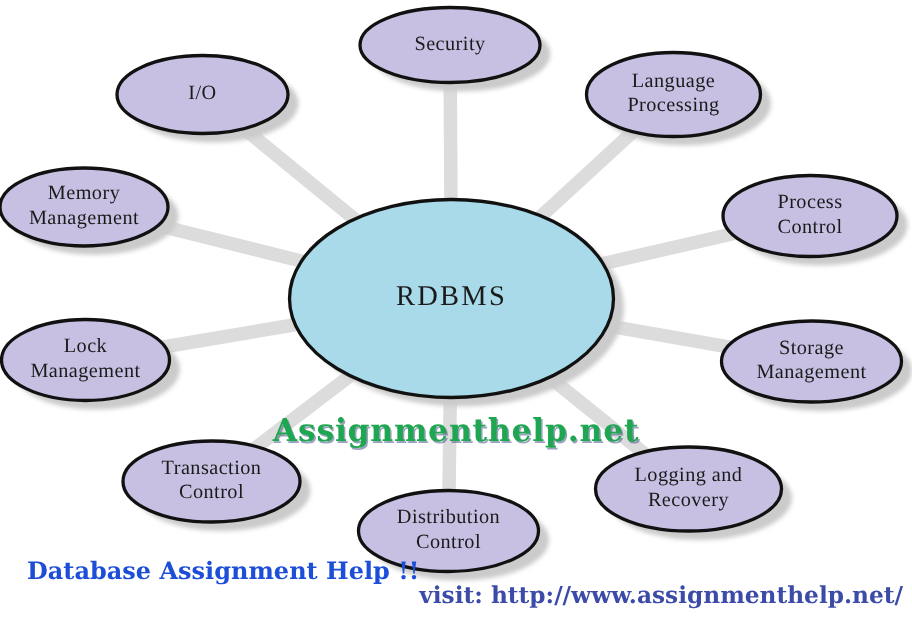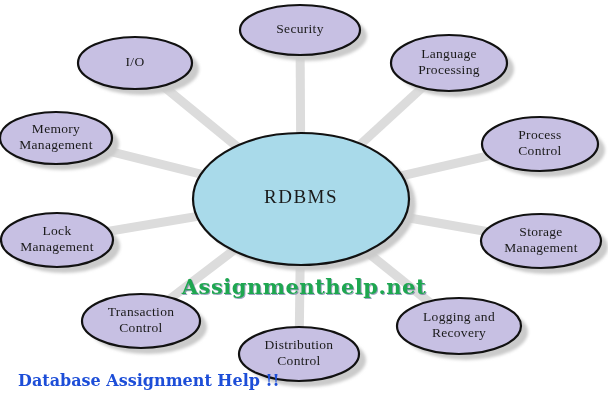--- a/index.html
+++ b/index.html
@@ -93,13 +93,14 @@
         <text x="56" y="129.75" text-anchor="middle" dominant-baseline="middle" fill="#1a1a1a" font-size="13.5" letter-spacing="0.3" font-family="&quot;Liberation Serif&quot;, serif"><tspan x="56">Memory</tspan><tspan x="56" dy="16.5">Management</tspan></text>
         <ellipse cx="135" cy="63" rx="57" ry="26" fill="#C7C0E3" stroke="#111111" stroke-width="2.2"></ellipse>
         <text x="135" y="63" text-anchor="middle" dominant-baseline="middle" fill="#1a1a1a" font-size="13.5" letter-spacing="0.3" font-family="&quot;Liberation Serif&quot;, serif"><tspan x="135">I/O</tspan></text>
       </g>
   </svg>
 
   <div class="caption" id="watermark" style="color: rgb(30, 167, 80);">Assignmenthelp.net</div>
 
   <div class="caption" id="footer-left" style="color: #1d4ed8;">Database Assignment Help !!</div>
 
+  <div class="caption" id="footer-right" style="color: rgb(60, 75, 168);">visit: http://www.assignmenthelp.net/</div>
 </div>
 
 </body></html>

